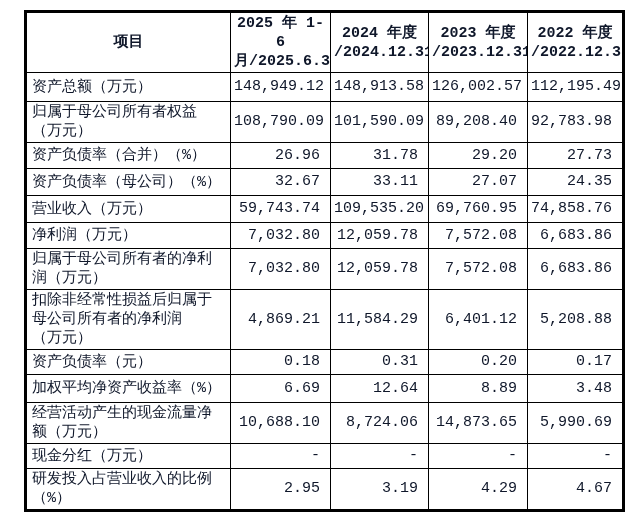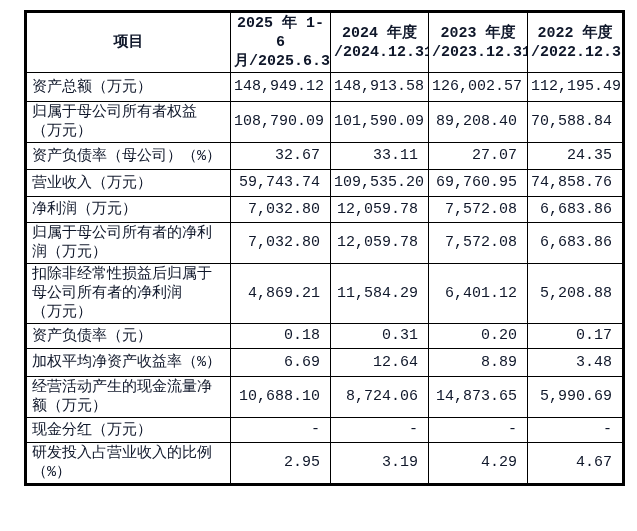--- a/index.html
+++ b/index.html
@@ -83,21 +83,28 @@
         <td class="value">148,913.58</td>
         <td class="value">126,002.57</td>
         <td class="value">112,195.49</td>
       </tr>
       <tr style="height:40px">
         <td class="label">归属于母公司所有者权益
 （万元）</td>
         <td class="value">108,790.09</td>
         <td class="value">101,590.09</td>
         <td class="value">89,208.40</td>
-        <td class="value">70,588.84</td>
+        <td class="value">92,783.98</td>
+      </tr>
+      <tr style="height:26px">
+        <td class="label">资产负债率（合并）（%）</td>
+        <td class="value">26.96</td>
+        <td class="value">31.78</td>
+        <td class="value">29.20</td>
+        <td class="value">27.73</td>
       </tr>
       <tr style="height:27px">
         <td class="label">资产负债率（母公司）（%）</td>
         <td class="value">32.67</td>
         <td class="value">33.11</td>
         <td class="value">27.07</td>
         <td class="value">24.35</td>
       </tr>
       <tr style="height:27px">
         <td class="label">营业收入（万元）</td>

